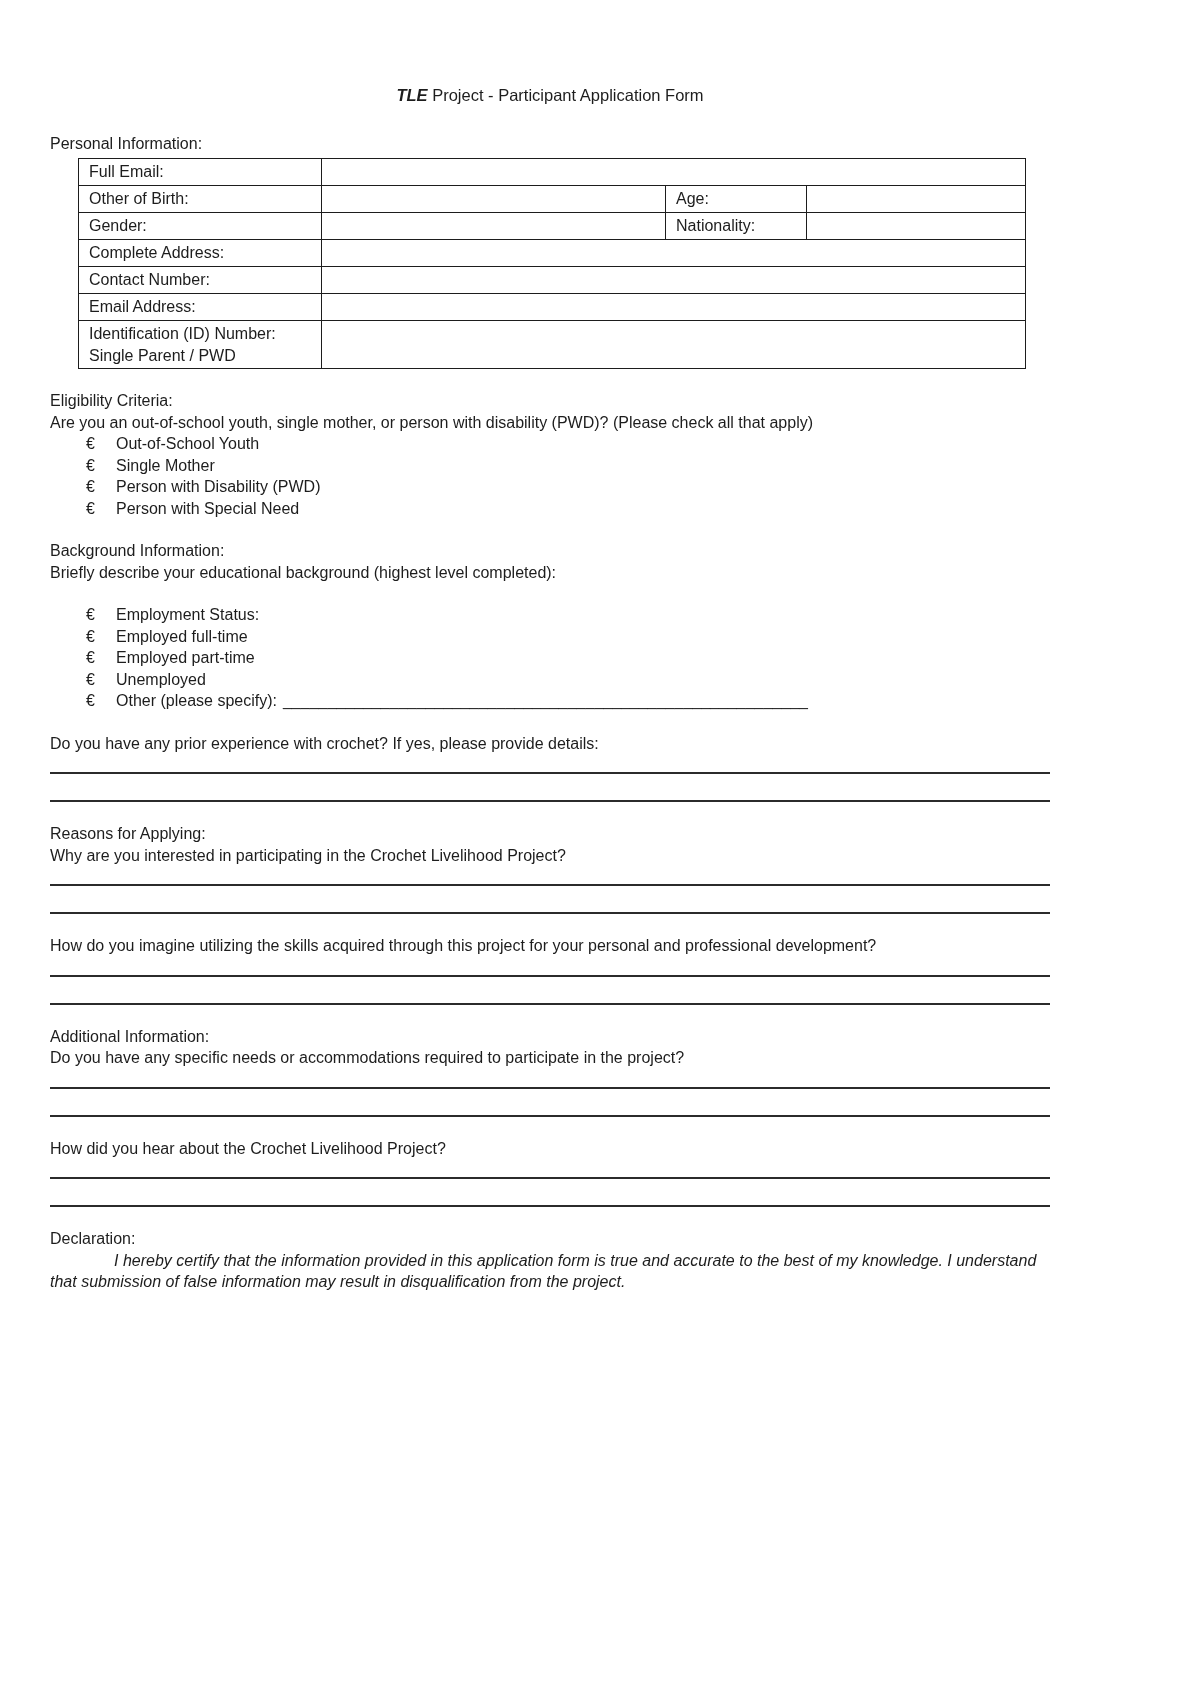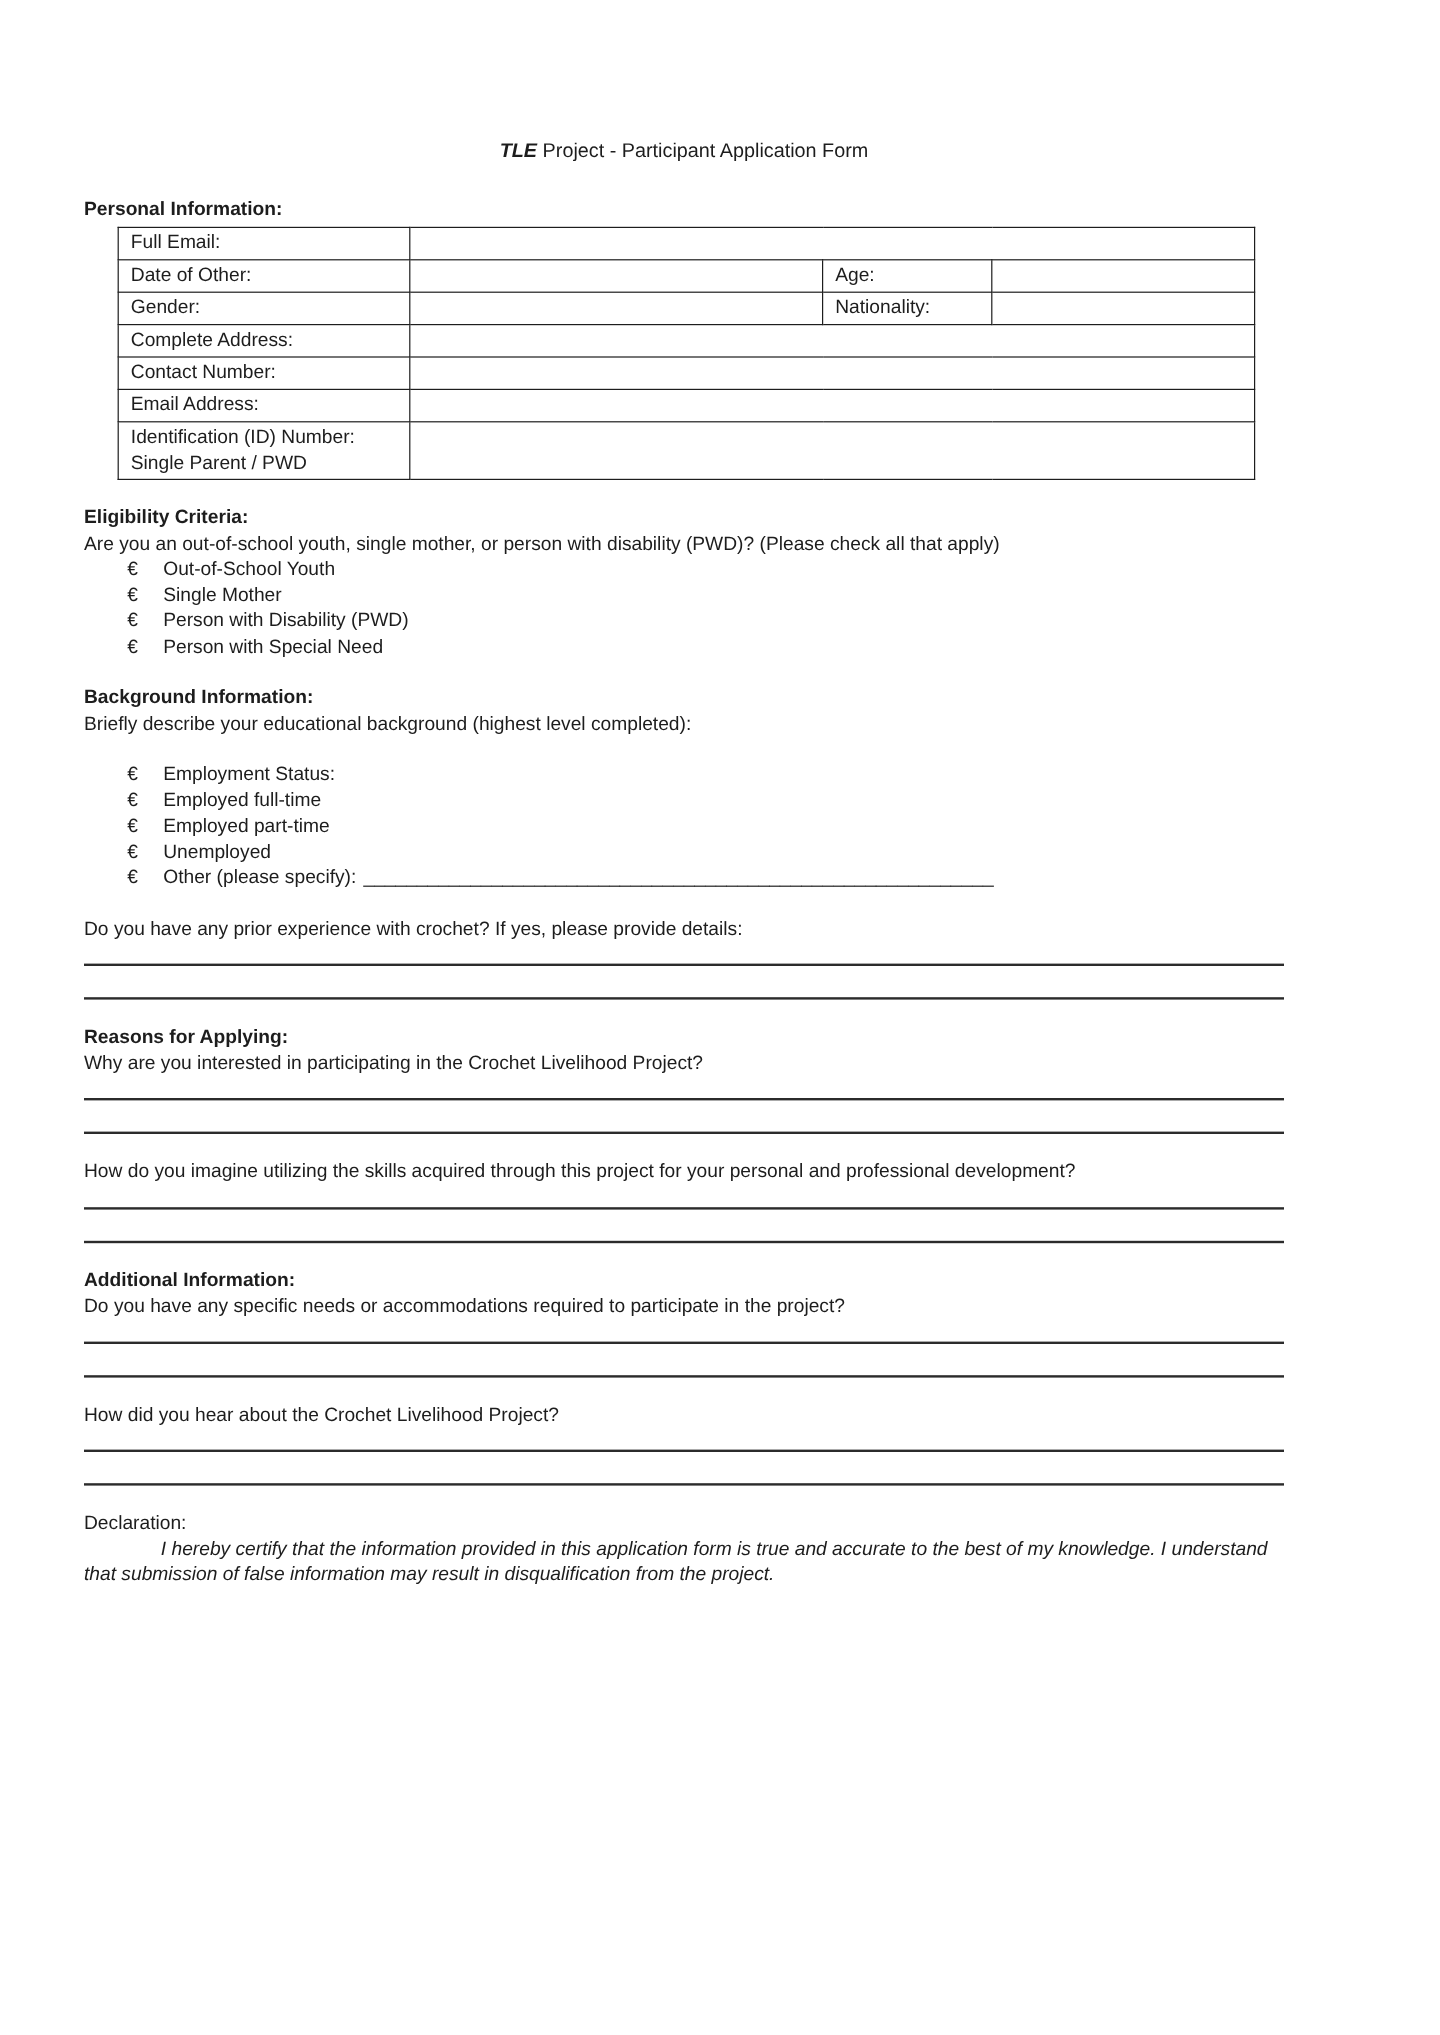--- a/index.html
+++ b/index.html
@@ -5,27 +5,27 @@
   * { margin: 0; padding: 0; box-sizing: border-box; }
   html, body { background: #ffffff; }
   body {
     width: 1200px;
     min-height: 1696px;
     color: #1d1d1d;
     font-family: "Liberation Sans", sans-serif;
     font-size: 16px;
     line-height: 21.5px;
   }
-  .content { width: 1000px; margin-left: 70px; padding-top: 116px; }
+  .content { width: 1000px; margin-left: 50px; padding-top: 85px; }
 
   .title { text-align: center; font-weight: normal; font-size: 16.5px; margin-bottom: 26px; }
   .title .b { font-weight: bold; font-style: italic; }
 
   p { margin: 0; }
-  .heading { font-weight: bold; }
+  .heading { font-weight: normal; }
   .sp { margin-top: 21px; }
 
   
   .pi-table {
     border-collapse: collapse;
     table-layout: fixed;
     width: 947px;
     margin: 4px 0 0 28px;
   }
   .pi-table td {
@@ -65,21 +65,21 @@
           <col style="width:344px">
           <col style="width:141px">
           <col style="width:219px">
       </colgroup>
       <tbody>
         <tr>
           <td>Full Email:</td>
           <td colspan="3"></td>
         </tr>
         <tr>
-          <td>Date of Other:</td>
+          <td>Other of Birth:</td>
           <td></td>
           <td>Age:</td>
           <td></td>
         </tr>
         <tr>
           <td>Gender:</td>
           <td></td>
           <td>Nationality:</td>
           <td></td>
         </tr>

